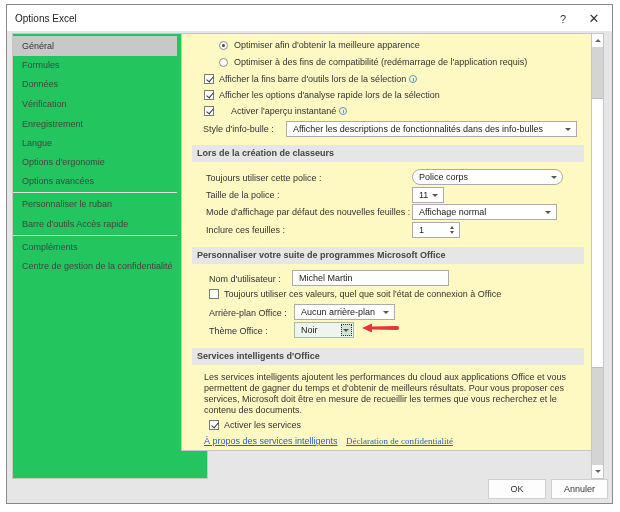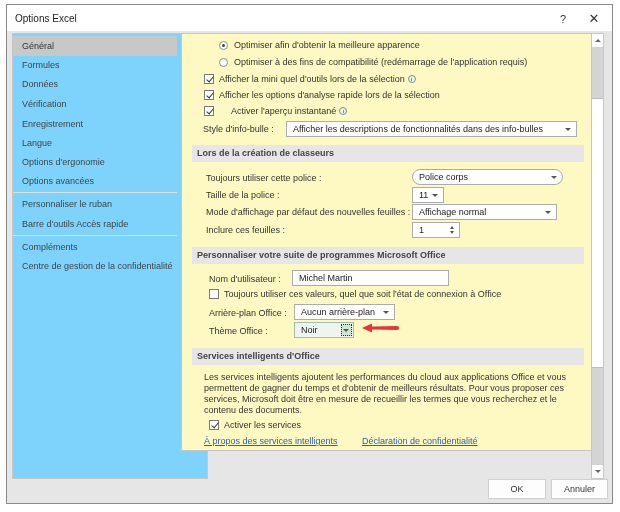--- a/index.html
+++ b/index.html
@@ -5,21 +5,21 @@
     * { box-sizing: border-box; margin: 0; padding: 0; }
     html, body { width: 620px; height: 512px; background: #ffffff; overflow: hidden; }
     body { font-family: "Liberation Sans", sans-serif; font-size: 9.5px; color: #262626; position: relative; }
 
     .window { position: absolute; left: 6px; top: 4px; width: 607px; height: 500px; border: 1px solid #8a8a8a; background: #e6e6e6; }
     .titlebar { position: absolute; left: 0; top: 0; width: 100%; height: 26px; background: #ffffff; }
     .title { position: absolute; left: 8px; top: 8px; font-size: 10px; color: #222; }
     .help-btn { position: absolute; left: 546px; top: 5px; width: 20px; height: 18px; text-align: center; font-size: 11px; color: #333; line-height: 18px; cursor: default; }
     .close-btn { position: absolute; left: 577px; top: 5px; width: 20px; height: 18px; text-align: center; font-size: 13px; color: #333; line-height: 18px; }
 
-    .sidebar { position: absolute; left: 5px; top: 28px; width: 196px; height: 446px; background: #7dd3fc; border: 1px solid #c6c6c6; }
+    .sidebar { position: absolute; left: 5px; top: 28px; width: 196px; height: 446px; background: #22c55e; border: 1px solid #c6c6c6; }
     .nav-item { position: absolute; left: 0; width: 164px; height: 20px; line-height: 20px; padding-left: 9px; font-size: 9px; color: #444; }
     .nav-item.active { background: #c8c8c8; color: #333; }
     .nav-sep { position: absolute; left: 0; width: 164px; height: 1px; background: #dedede; }
 
     .content { position: absolute; left: 174px; top: 28px; width: 414px; height: 418px; background: #fef9c3; border: 1px solid #c6c6c6; overflow: hidden; }
     .abs { position: absolute; white-space: nowrap; }
     .txt { font-size: 9px; color: #333; }
 
     .radio { position: absolute; width: 9px; height: 9px; border: 1px solid #8c8c8c; border-radius: 50%; background: #fff; }
     .radio.on::after { content: ""; position: absolute; left: 2px; top: 2px; width: 3px; height: 3px; border-radius: 50%; background: #444; }
@@ -83,21 +83,21 @@
   </div>
 
   <div class="content">
 
     <span class="radio on" style="left:37px; top:7px;"></span>
     <span class="abs txt" style="left:52px; top:6px;">Optimiser afin d'obtenir la meilleure apparence</span>
     <span class="radio" style="left:37px; top:24px;"></span>
     <span class="abs txt" style="left:52px; top:23px;">Optimiser à des fins de compatibilité (redémarrage de l'application requis)</span>
 
     <span class="check on" style="left:22px; top:40px;"></span>
-    <span class="abs txt" style="left:37px; top:40px;"><span>Afficher la mini quel d'outils lors de la sélection</span><span class="info-icon"></span></span>
+    <span class="abs txt" style="left:37px; top:40px;"><span>Afficher la fins barre d'outils lors de la sélection</span><span class="info-icon"></span></span>
 
     <span class="check on" style="left:22px; top:56px;"></span>
     <span class="abs txt" style="left:37px; top:56px;">Afficher les options d'analyse rapide lors de la sélection</span>
 
     <span class="check on" style="left:22px; top:72px;"></span>
     <span class="abs txt" style="left:37px; top:72px;margin-left:12px;"><span>Activer l'aperçu instantané</span><span class="info-icon"></span></span>
 
     <span class="abs txt" style="left:21px; top:90px;">Style d'info-bulle :</span>
     <div class="dropdown" style="left:104px; top:87px; width:291px;">
       <span>Afficher les descriptions de fonctionnalités dans des info-bulles</span>
@@ -157,21 +157,21 @@
       <path d="M10 3.5 L36 3 Q38 5 36 7 L10 6.5 L10 9.5 L0 5 L10 0.5 Z" fill="#e8323c"></path>
     </svg>
 
     <div class="section" style="top:314px;">Services intelligents d'Office</div>
     <div class="para">Les services intelligents ajoutent les performances du cloud aux applications Office et vous permettent de gagner du temps et d'obtenir de meilleurs résultats. Pour vous proposer ces services, Microsoft doit être en mesure de recueillir les termes que vous recherchez et le contenu des documents.</div>
 
     <span class="check on" style="left:27px; top:386px;"></span>
     <span class="abs txt" style="left:42px; top:386px;">Activer les services</span>
 
     <span class="abs link" style="left:22px; top:402px;">À propos des services intelligents</span>
-    <span class="abs link" style="left:180px; top:402px;">Déclaration de confidentialité</span>
+    <span class="abs link" style="left:164px; top:402px;font-family:Liberation Serif, serif;">Déclaration de confidentialité</span>
 
     <div class="section" style="top:423px;">Fonctionnalités de LinkedIn</div>
   </div>
 
   <div class="scrollbar" style="left:584px;">
     <div class="scroll-up"></div>
     <div class="scroll-thumb"></div>
     <div class="scroll-down"></div>
   </div>
 

